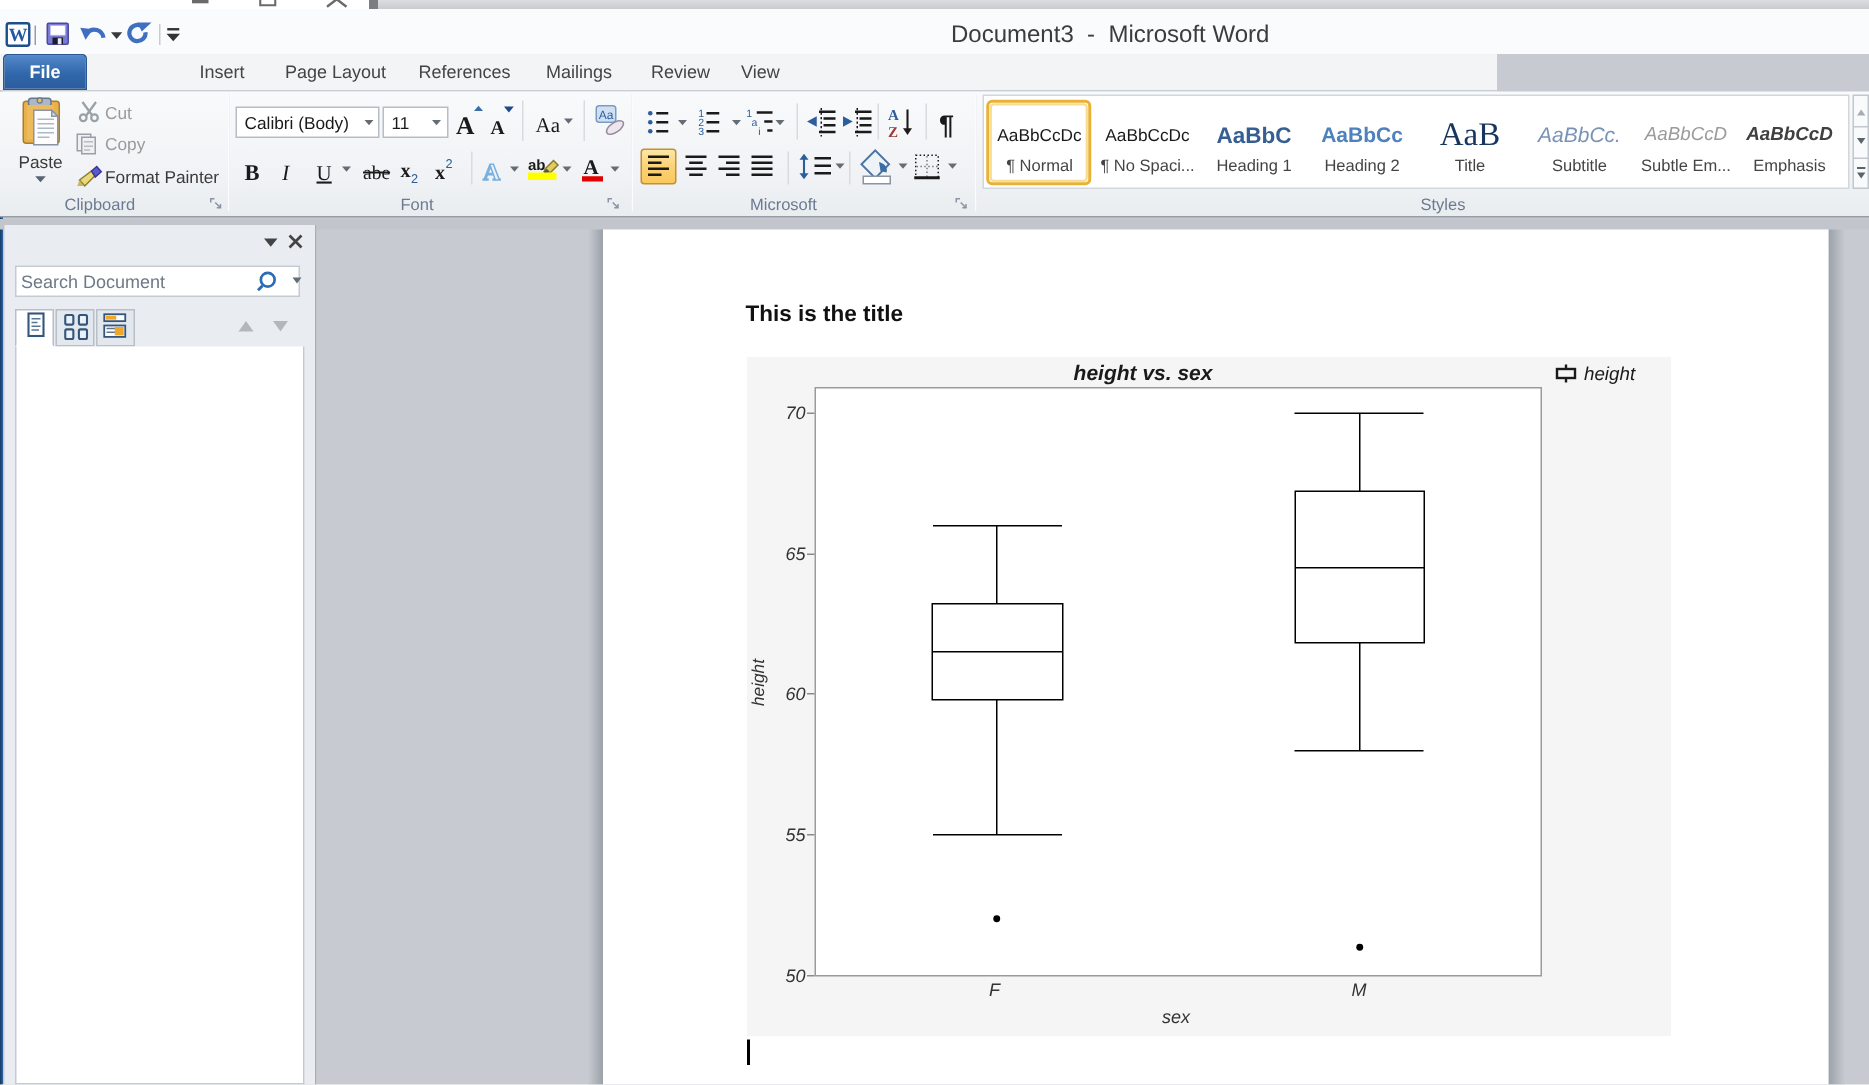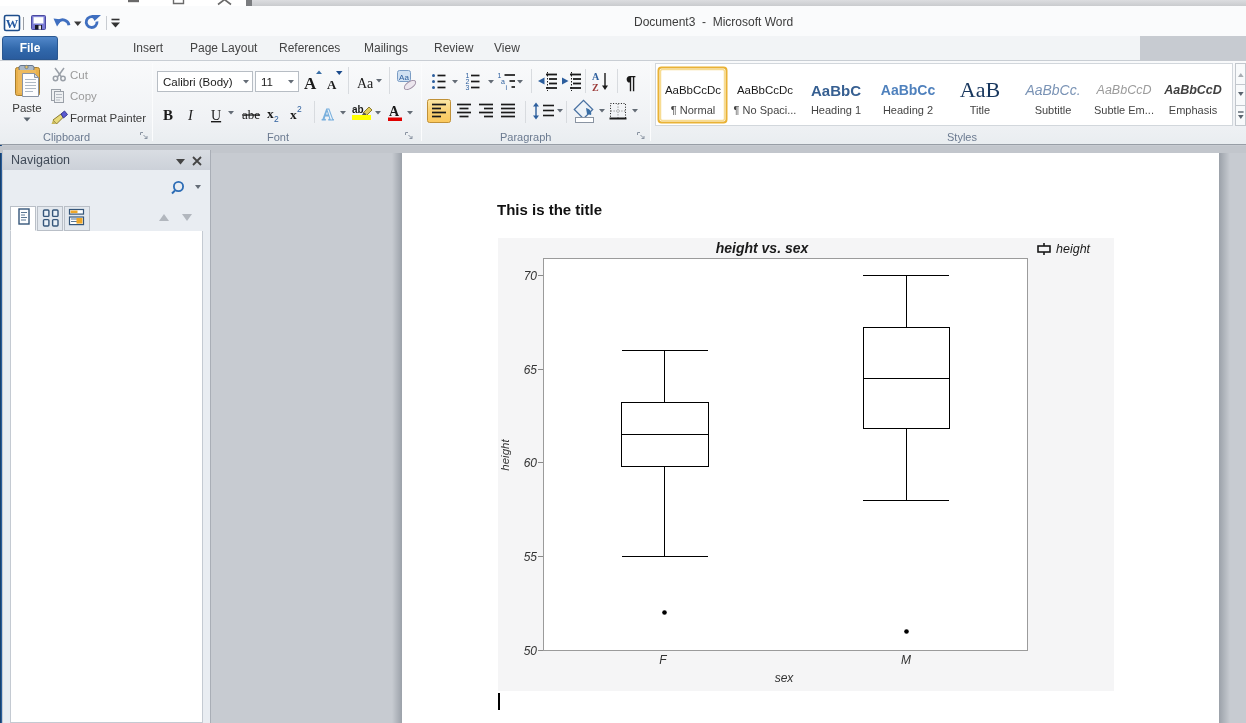--- a/index.html
+++ b/index.html
@@ -3,23 +3,23 @@
 <meta charset="utf-8">
 <style>
 * { margin:0; padding:0; box-sizing:border-box; }
 html,body { width:1246px; height:723px; overflow:hidden; }
 body { font-family:"Liberation Sans", sans-serif; position:relative; background:#c7cbd1; }
 .abs { position:absolute; }
 
 #topsliver { left:0; top:0; width:1246px; height:6px; background:linear-gradient(#dcdde0,#c9cbce); }
 #topsliver .wht { position:absolute; left:0; top:0; width:251px; height:6px; background:#fff; }
 #titlebar { left:0; top:6px; width:1246px; height:30px; background:#fafbfc; }
-#titletext { left:634px; top:15px; font-size:12px; color:#3c3c3c; }
-
-#tabrow { left:0; top:36px; width:1140px; height:25px; background:#f2f4f6; border-bottom:1px solid #c9ced4; }
+#titletext { left:634px; top:15px; font-size:16px; color:#3c3c3c; }
+
+#tabrow { left:0; top:36px; width:998px; height:25px; background:#f2f4f6; border-bottom:1px solid #c9ced4; }
 #filetab { left:2px; top:0px; width:56px; height:24px; background:linear-gradient(#5288ca,#3168ab 55%,#2a5c9e); border:1px solid #2a5790; border-radius:3px 3px 0 0; color:#fff; font-size:12px; font-weight:bold; text-align:center; line-height:22px; }
 #hometab { left:61px; top:0px; width:58px; height:25px; background:#0ea5e9; border:1px solid #c9ced4; border-bottom:none; border-radius:2px 2px 0 0; color:#3f3f3f; font-size:12.5px; text-align:center; line-height:23px;margin-top:45px; }
 .tab { top:0; height:24px; color:#444; font-size:12px; line-height:24px; }
 
 #ribbon { left:0; top:61px; width:1246px; height:84px; background:linear-gradient(#f9fafb,#f0f2f5 70%,#e9edf0); border-bottom:1px solid #989ea6; }
 .gsep { position:absolute; top:2px; width:1px; height:78px; background:#d5d9dd; border-right:1px solid #fbfcfd; }
 .glabel { position:absolute; top:70px; font-size:11px; color:#6b7a90; }
 
 #navpane { left:3px; top:150px; width:208px; height:573px; background:#e9edf2; border-right:1px solid #a9aeb6; }
 #navhead { left:0; top:0; width:207px; height:20px; background:linear-gradient(#d9dde3,#ccd1d9); font-size:12.5px; color:#404a58; padding-left:8px; line-height:20px; }
@@ -351,29 +351,31 @@
     <line x1="1238" y1="51" x2="1243.6" y2="51" stroke="#5a646e" stroke-width="1.4"></line>
     <path d="M1238 54 l2.8 4 2.8 -4 z" fill="#5a646e"></path>
   </g>
 </g>
 </svg>
   <div class="gsep" style="left:152px;"></div>
   <div class="gsep" style="left:421px;"></div>
   <div class="gsep" style="left:650px;"></div>
   <div class="glabel" style="left:43px;">Clipboard</div>
   <div class="glabel" style="left:267px;">Font</div>
-  <div class="glabel" style="left:500px;">Paragraph</div>
+  <div class="glabel" style="left:500px;">Microsoft</div>
   <div class="glabel" style="left:947px;">Styles</div>
 </div>
 <div class="abs" id="band"></div>
 <div class="abs" id="pshadowL"></div>
 <div class="abs" id="pshadowR"></div>
 <div class="abs" id="page"></div>
 <div class="abs" id="navpane">
-  <div class="abs" id="navhead">Navigation</div>
+  <div class="abs" id="navsearch">
+      <span>Search Document</span>
+    </div>
   <div class="abs navtab" style="left:7px;background:#fff;border-bottom:1px solid #fff;"></div>
   <div class="abs navtab" style="left:34px;"></div>
   <div class="abs navtab" style="left:61px;"></div>
   <div class="abs" id="navcontent"></div>
 <svg class="abs" style="left:0;top:0;" width="208" height="240">
   <path d="M173 9 h9 l-4.5 5.5 z" fill="#444"></path>
   <path d="M190 7 l8 8 M198 7 l-8 8" stroke="#444" stroke-width="1.8"></path>
   <g>
     <circle cx="175.5" cy="36.5" r="4.6" fill="none" stroke="#2c6cb5" stroke-width="1.8"></circle>
     <line x1="172" y1="40.5" x2="169" y2="43.5" stroke="#2c6cb5" stroke-width="2"></line>

